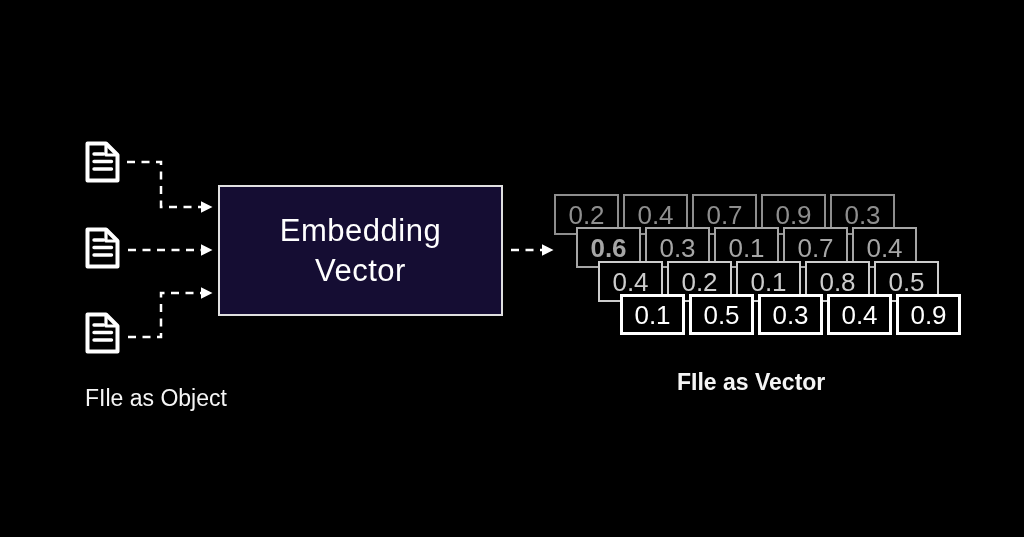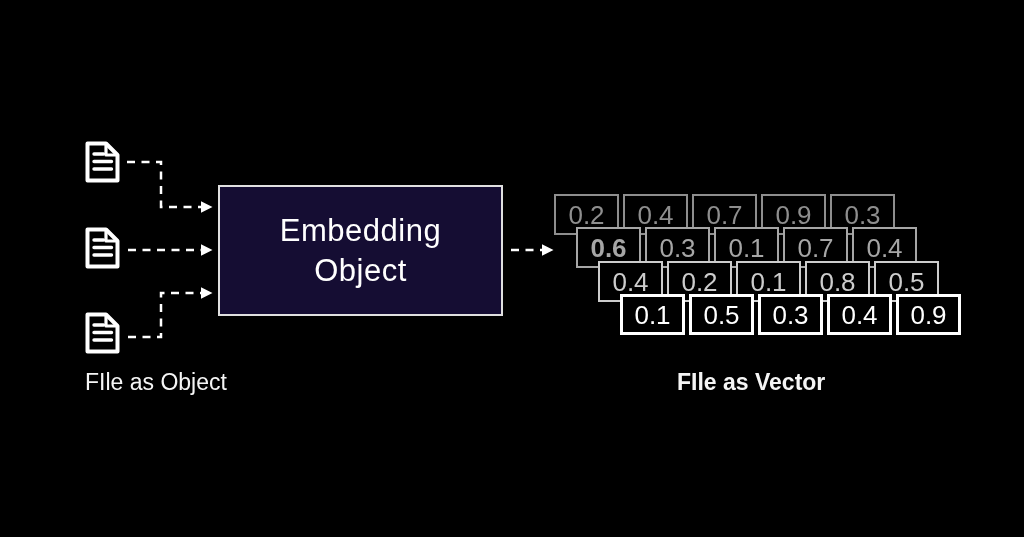--- a/index.html
+++ b/index.html
@@ -64,21 +64,21 @@
   .vcell.front {
     border-width: 3px;
   }
   .caption {
     position: absolute;
     top: 369px;
     color: #f5f5f5;
     font-size: 23px;
     white-space: nowrap;
   }
-  .caption.left  { left: 85px; }
+  .caption.left  { left: 85px; margin-top: 16px; }
   .caption.right { left: 677px; font-weight: bold; }
 </style>
 </head>
 <body>
 
 <div class="canvas">
 
   <svg class="overlay-svg" viewBox="0 0 1024 537" xmlns="http://www.w3.org/2000/svg">
     <defs>
       <marker id="ah" viewBox="0 0 10 10" refX="0" refY="5" markerWidth="5.5" markerHeight="4.6" orient="auto">
@@ -108,21 +108,21 @@
 
     <path d="M128 250 H201" fill="none" stroke="#ffffff" stroke-width="2.5" stroke-dasharray="8 6.5" marker-end="url(#ah)"></path>
 
     <path d="M128 337 H161 V293 H201" fill="none" stroke="#ffffff" stroke-width="2.5" stroke-dasharray="8 6.5" marker-end="url(#ah)"></path>
 
     <path d="M511 250 H542" fill="none" stroke="#ffffff" stroke-width="2.5" stroke-dasharray="8 6.5" marker-end="url(#ah)"></path>
   </svg>
 
   <div class="embed-box" style="background: rgb(21, 13, 51); border-color: rgb(224, 224, 224); color: rgb(255, 255, 255);">
     <div>Embedding</div>
-    <div>Object</div>
+    <div>Vector</div>
   </div>
 
   <div id="vector-grid">
       <div class="vcell" style="left: 546px; top: 194px; z-index: 1; border-color: rgb(142, 142, 142); color: rgb(142, 142, 142);">0.2</div>
       <div class="vcell" style="left: 615px; top: 194px; z-index: 1; border-color: rgb(142, 142, 142); color: rgb(142, 142, 142);">0.4</div>
       <div class="vcell" style="left: 684px; top: 194px; z-index: 1; border-color: rgb(142, 142, 142); color: rgb(142, 142, 142);">0.7</div>
       <div class="vcell" style="left: 753px; top: 194px; z-index: 1; border-color: rgb(142, 142, 142); color: rgb(142, 142, 142);">0.9</div>
       <div class="vcell" style="left: 822px; top: 194px; z-index: 1; border-color: rgb(142, 142, 142); color: rgb(142, 142, 142);">0.3</div>
       <div class="vcell" style="left: 568px; top: 227px; z-index: 2; border-color: rgb(166, 166, 166); color: rgb(166, 166, 166); font-weight: bold;">0.6</div>
       <div class="vcell" style="left: 637px; top: 227px; z-index: 2; border-color: rgb(166, 166, 166); color: rgb(166, 166, 166);">0.3</div>

